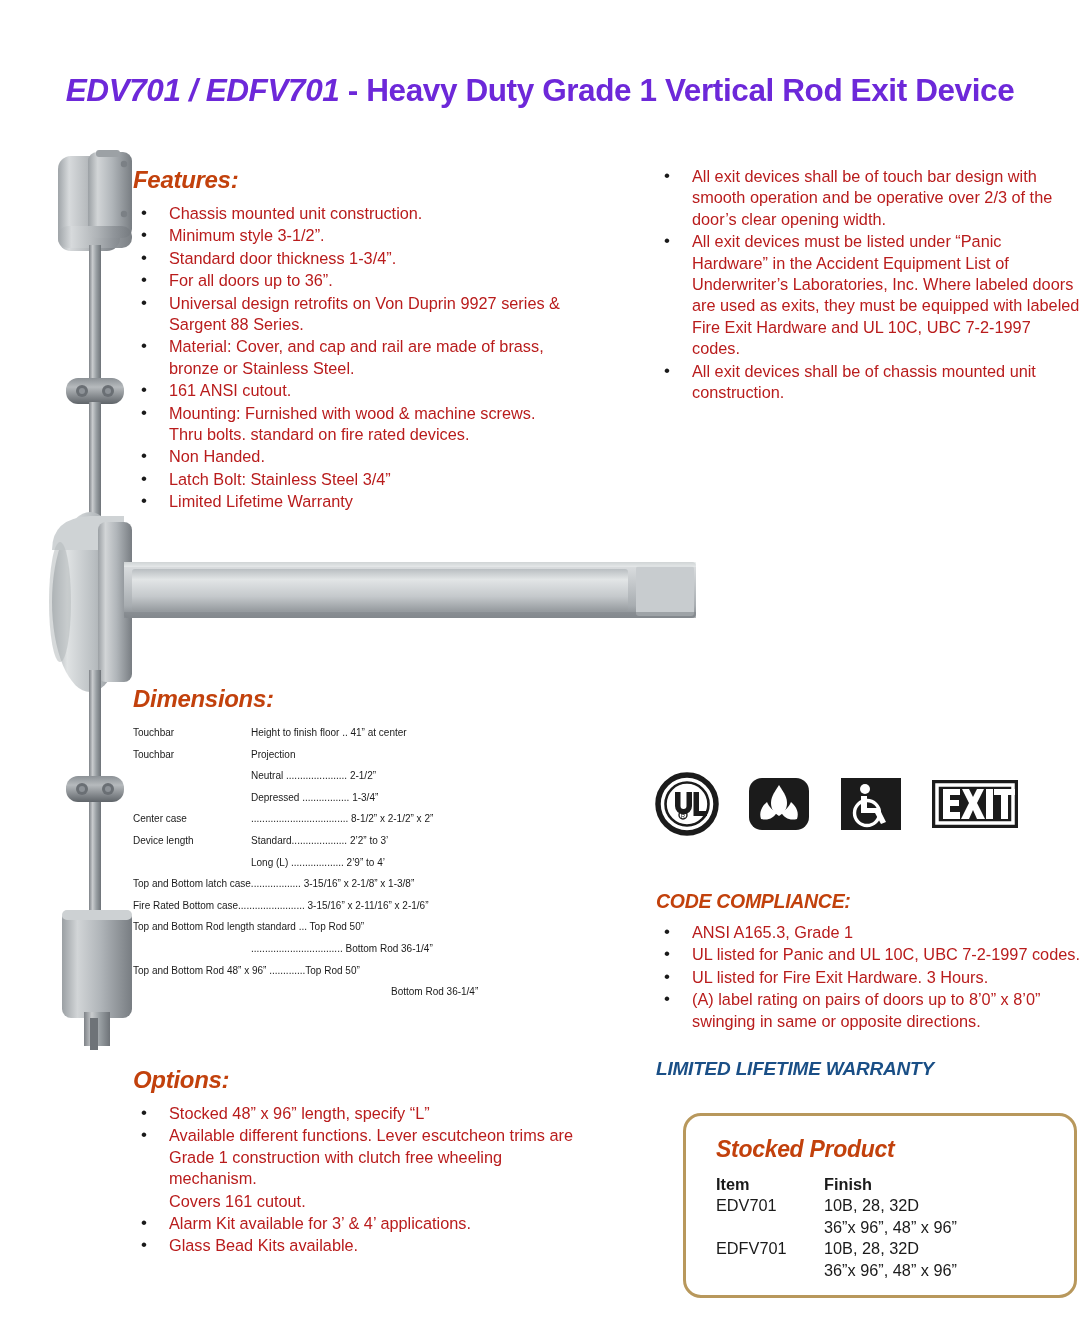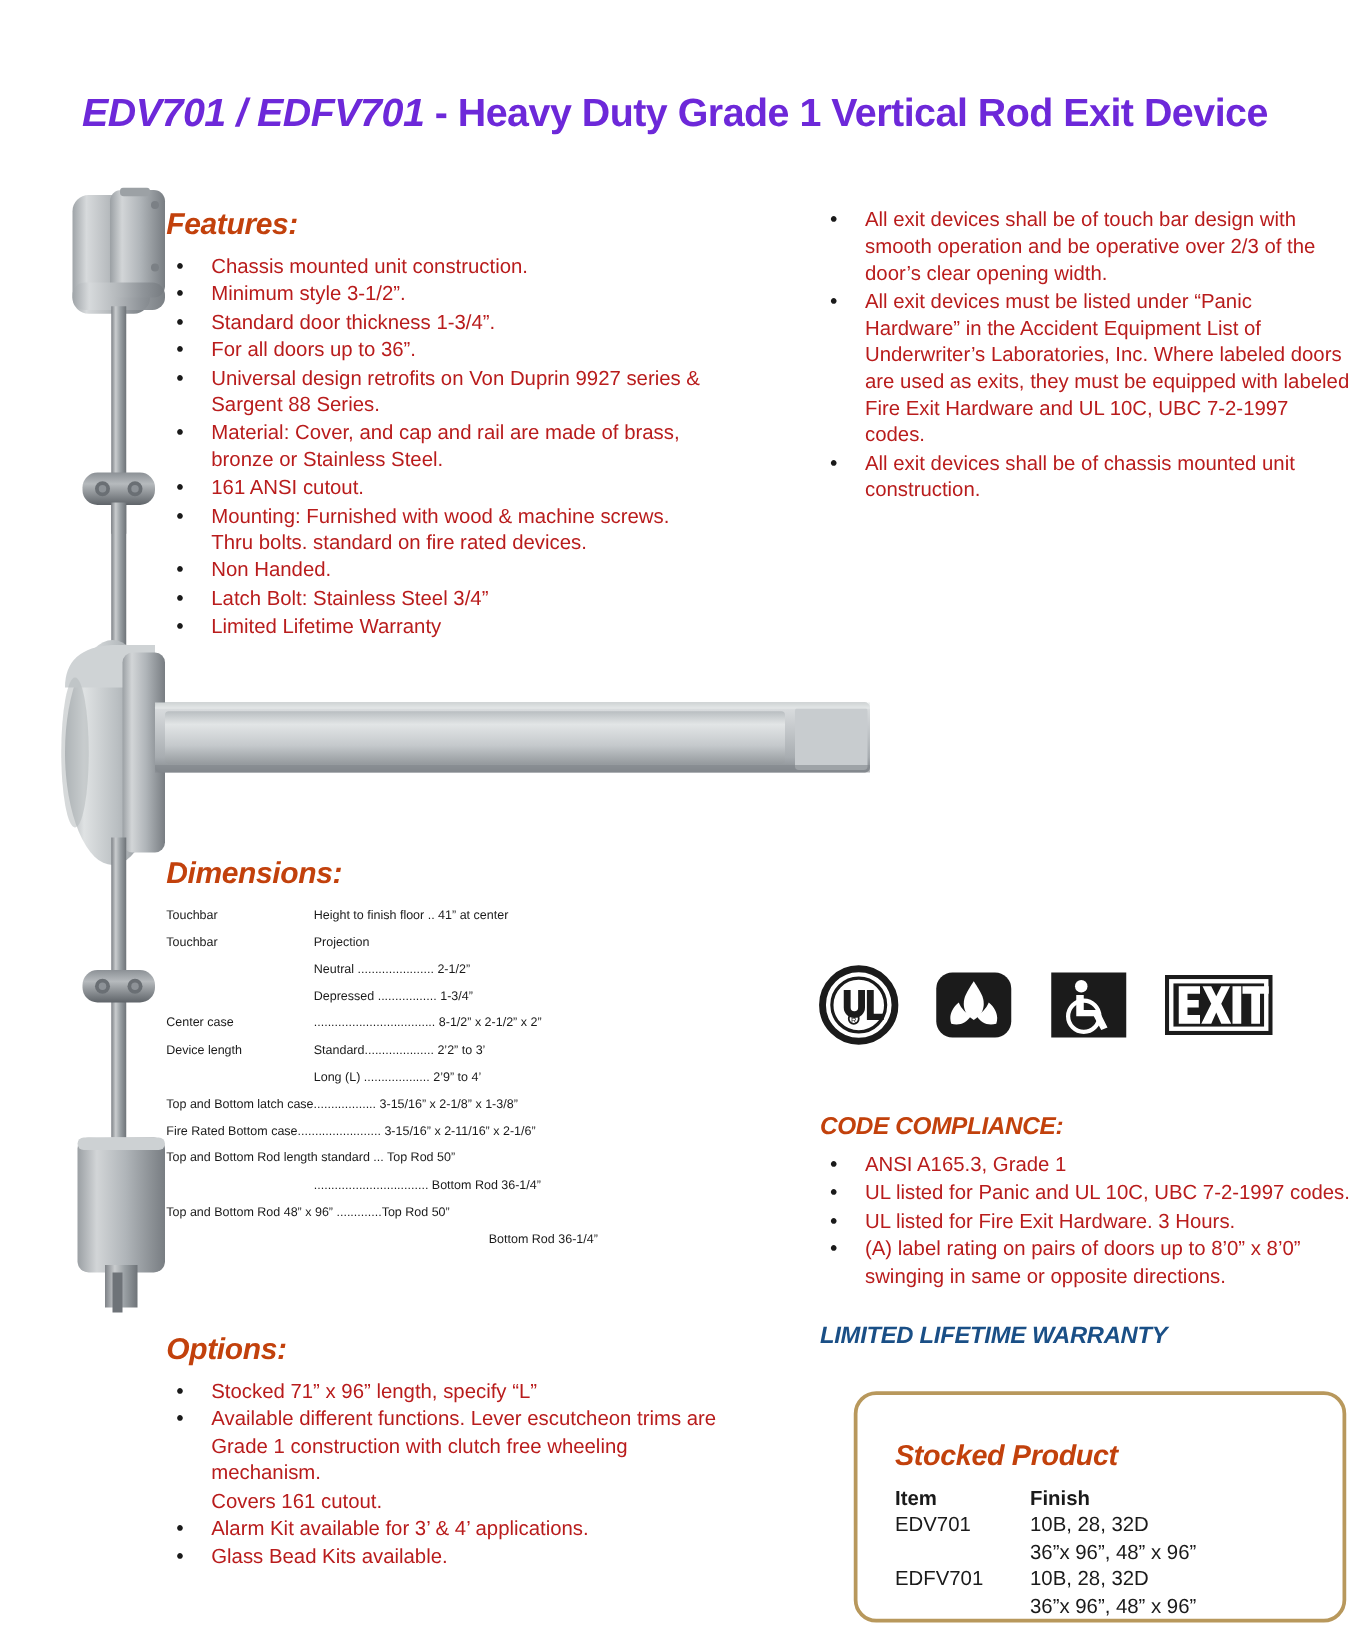--- a/index.html
+++ b/index.html
@@ -103,21 +103,21 @@
   }
 
   
   #stocked-box {
     position: absolute;
     left: 683px; top: 1113px;
     width: 394px; height: 185px;
     border: 3px solid #b8985c;
     border-radius: 18px;
     background: #ffffff;
-    padding: 35px 0 0 30px;
+    padding: 20px 0 0 30px;
   }
   #stocked-box .heading { font-size: 23px; margin-bottom: 10px; }
   table.stock {
     border-collapse: collapse;
     font-size: 16.3px;
     line-height: 21.6px;
   }
   table.stock td { padding: 0; vertical-align: top; white-space: nowrap; }
   table.stock td.item { width: 108px; }
   table.stock th {
@@ -366,21 +366,21 @@
     <li>UL listed for Panic and UL 10C, UBC 7-2-1997 codes.</li>
     <li>UL listed for Fire Exit Hardware. 3 Hours.</li>
     <li>(A) label rating on pairs of doors up to 8’0” x 8’0” swinging in same or opposite directions.</li>
   </ul>
   <div class="warranty">LIMITED LIFETIME WARRANTY</div>
 </section>
 
 <section class="col-left" id="options-section">
   <h2 class="heading">Options:</h2>
   <ul class="bullets">
-    <li>Stocked 71” x 96” length, specify “L”</li>
+    <li>Stocked 48” x 96” length, specify “L”</li>
     <li>Available different functions. Lever escutcheon trims are Grade 1 construction with clutch free wheeling mechanism.</li>
     <li class="nobullet">Covers 161 cutout.</li>
     <li>Alarm Kit available for 3’ &amp; 4’ applications.</li>
     <li>Glass Bead Kits available.</li>
   </ul>
 </section>
 
 <div id="stocked-box">
   <h2 class="heading">Stocked Product</h2>
   <table class="stock">

